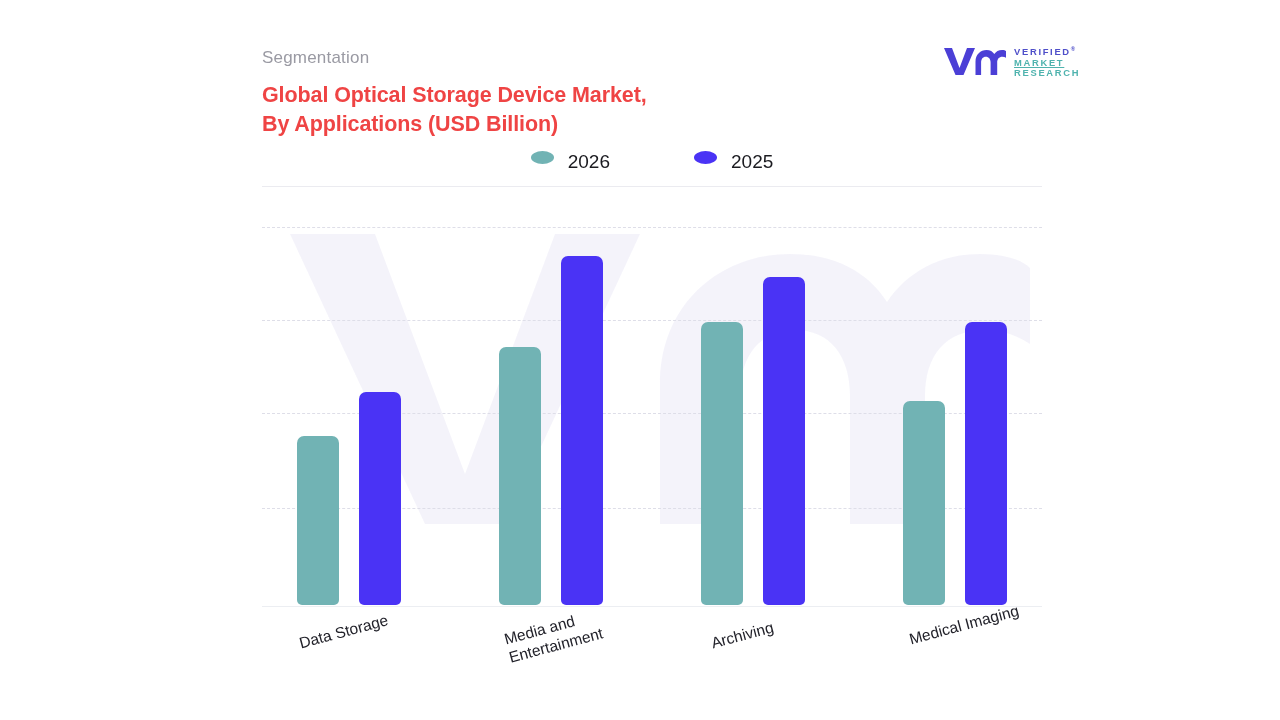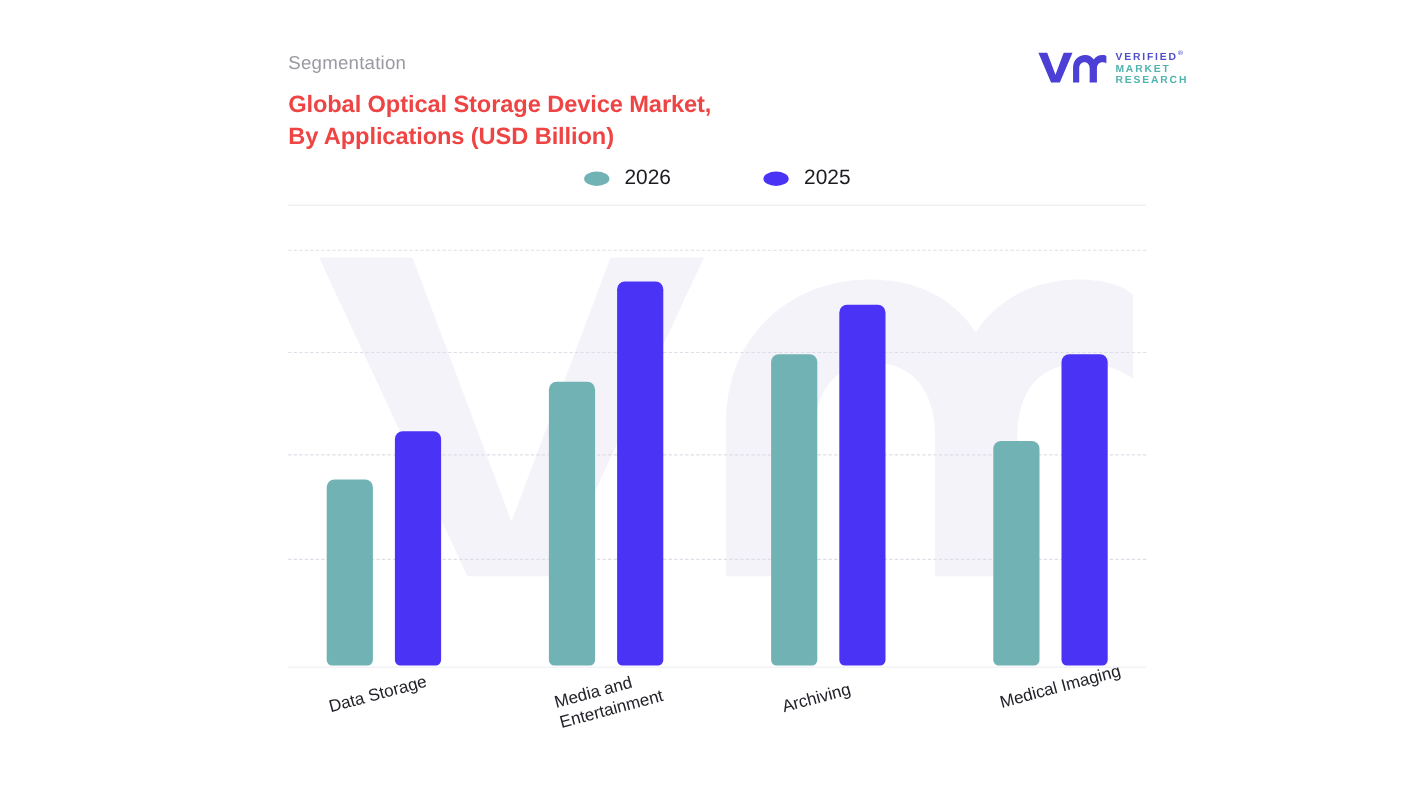--- a/index.html
+++ b/index.html
@@ -61,21 +61,21 @@
   .logo-text {
     position: absolute;
     left: 72px; top: 2px;
     font-size: 9.4px;
     font-weight: bold;
     letter-spacing: 1.7px;
     line-height: 10.5px;
     color: #4cb0a8;
   }
   .logo-text .ln1 { color: #4f4fc9; }
-  .logo-text .ln2 { color: #4fb3ae; }
+  .logo-text .ln2 { color: #4fb3ae; text-decoration: underline; }
   .logo-text .ln3 { color: #4fb3ae; }
   .logo-reg {
     font-size: 6px;
     vertical-align: super;
     color: #4f4fc9;
   }
 
   
   .legend {
     position: absolute;
@@ -83,21 +83,21 @@
     top: 146px;
     width: 780px;
     height: 32px;
     display: flex;
     justify-content: center;
     align-items: center;
     gap: 84px;
   }
   .legend-item {
     display: flex;
-    align-items: center;
+    align-items: flex-start;
     gap: 14px;
   }
   .legend-swatch {
     width: 23px;
     height: 13px;
     border-radius: 50%;
     display: block;
   }
   .legend-label {
     font-size: 19px;

